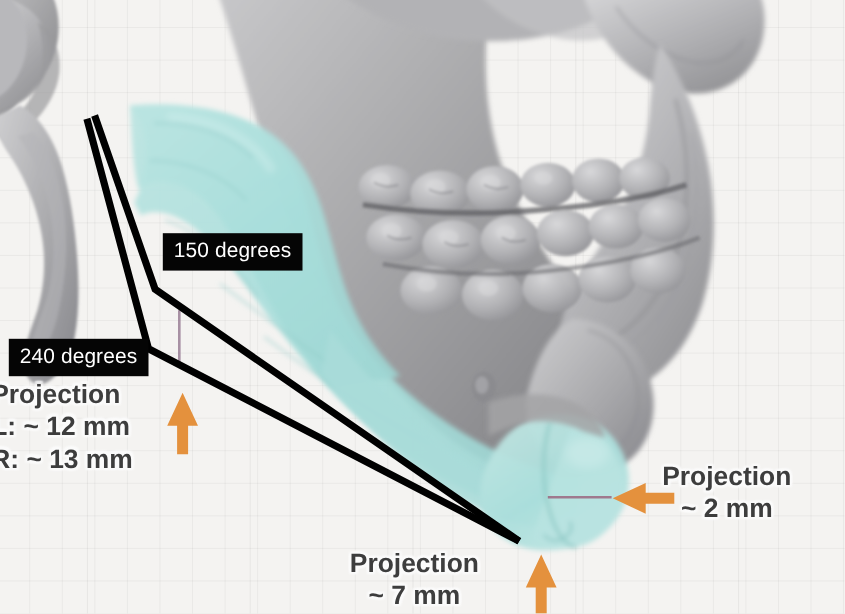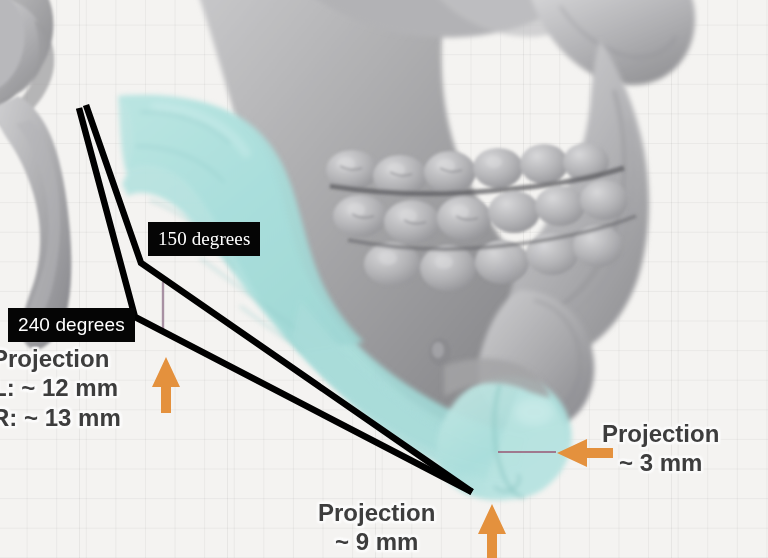--- a/index.html
+++ b/index.html
@@ -344,38 +344,38 @@
       <g fill="none" stroke="#000000" stroke-linejoin="miter" stroke-linecap="butt">
 
         <polyline points="86,105 141,263 472,492" stroke-width="6.5"></polyline>
 
         <polyline points="79,108 135,317 472,492" stroke-width="6.5"></polyline>
       </g>
 
     </svg>
   </div>
 
-  <div class="chip" style="left:148px;top:222px;font-family:Liberation Serif, serif;">150 degrees</div>
+  <div class="chip" style="left:148px;top:212px;">150 degrees</div>
 
   <div class="chip" style="left:8px;top:308px;">240 degrees</div>
 
   <div class="plabel leftcol" style="left:-8px;top:344px;">
     <span class="ln">Projection</span>
     <span class="ln">L: ~ 12 mm</span>
     <span class="ln">R: ~ 13 mm</span>
   </div>
 
   <div class="plabel center" style="left:602px;top:419px;">
     <span class="ln">Projection</span>
-    <span class="ln">~ 3 mm</span>
+    <span class="ln">~ 2 mm</span>
   </div>
 
   <div class="plabel center" style="left:318px;top:498px;">
     <span class="ln">Projection</span>
-    <span class="ln">~ 9 mm</span>
+    <span class="ln">~ 7 mm</span>
   </div>
 
   <div class="arrow" style="left:149px;top:356px;width:34px;height:58px;">
     <svg width="34" height="58" viewBox="0 0 34 58">
       <path d="M17,1 L31,31 L22,31 L22,57 L12,57 L12,31 L3,31 Z" fill="#e4913d"></path>
     </svg>
   </div>
 
   <div class="arrow" style="left:556px;top:438px;width:58px;height:30px;">
     <svg width="58" height="30" viewBox="0 0 58 30">

